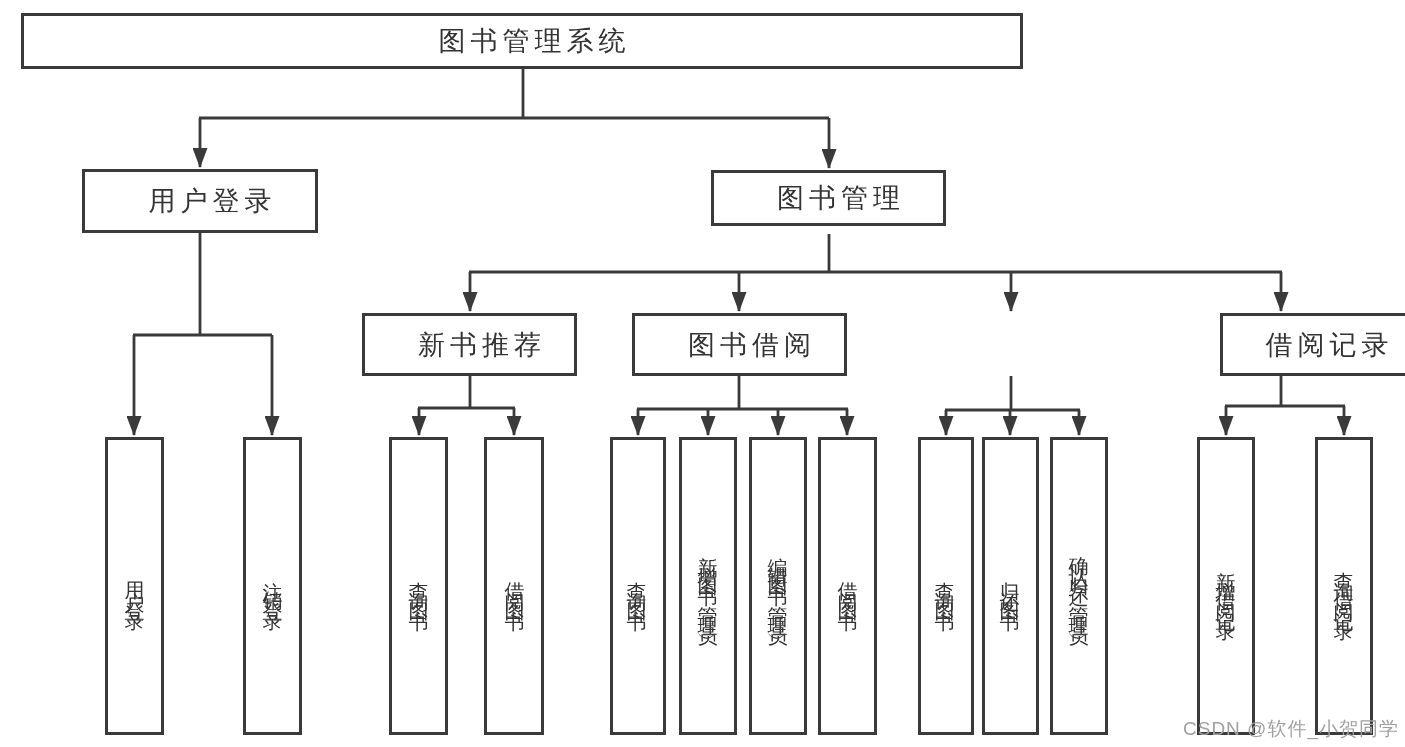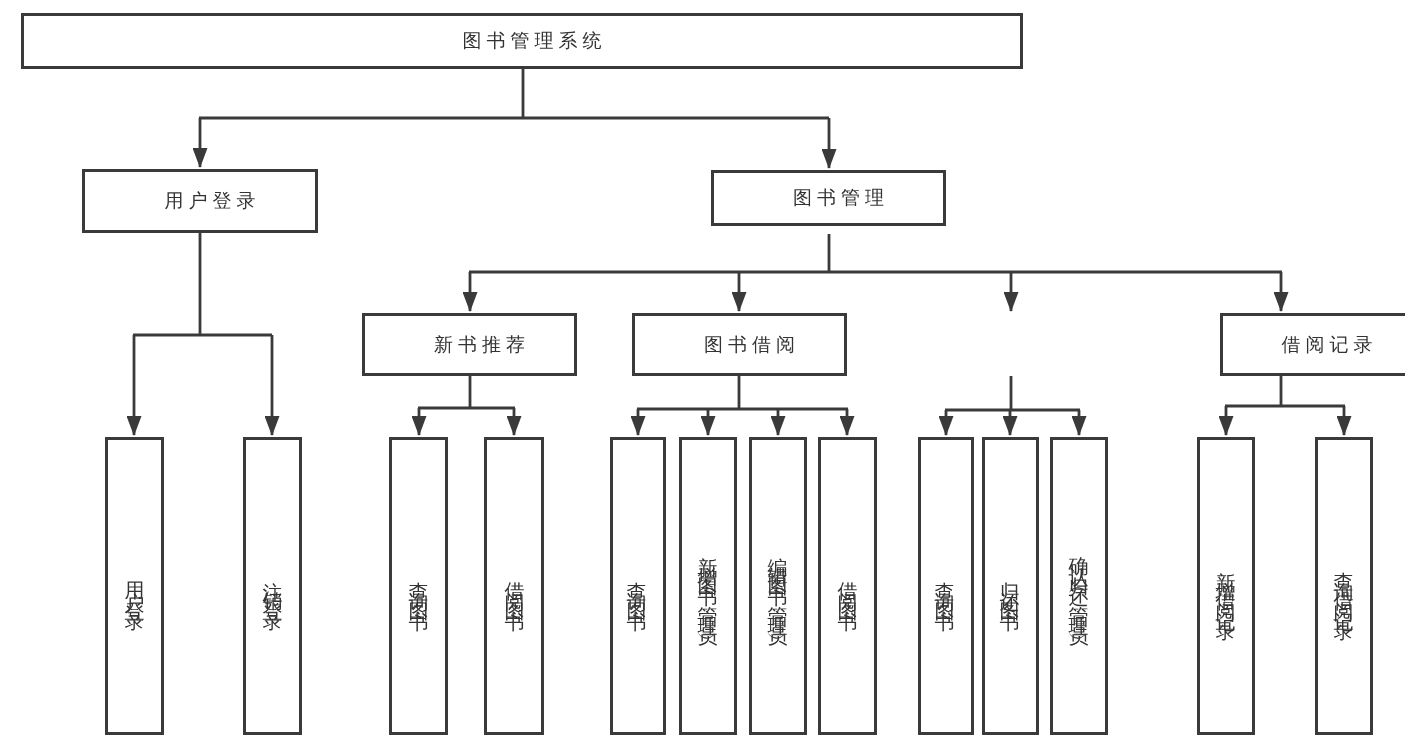--- a/index.html
+++ b/index.html
@@ -36,21 +36,21 @@
   .node{
     position:absolute;
     background:#ffffff;
     border:3px solid var(--border);
     color:var(--text);
   }
   .node.h{
     display:flex;
     align-items:center;
     justify-content:center;
-    font-size:19px;
+    font-size:27px;
     letter-spacing:5px;
     text-indent:5px;
     white-space:nowrap;
     padding-left:20px;
   }
   .node.v{
     writing-mode:vertical-rl;
     text-orientation:mixed;
     text-align:center;
     font-size:20px;
@@ -156,14 +156,15 @@
   <div class="node v" style="left:749px;top:437px;width:58px;height:298px">编辑图书（管理员）</div>
   <div class="node v" style="left:818px;top:437px;width:59px;height:298px">借阅图书</div>
 
   <div class="node v" style="left:918px;top:437px;width:56px;height:298px">查询图书</div>
   <div class="node v" style="left:982px;top:437px;width:57px;height:298px">归还图书</div>
   <div class="node v" style="left:1050px;top:437px;width:58px;height:298px">确认归还（管理员）</div>
 
   <div class="node v" style="left:1197px;top:437px;width:58px;height:298px">新增借阅记录</div>
   <div class="node v" style="left:1315px;top:437px;width:58px;height:298px">查询借阅记录</div>
 
+  <div class="watermark">CSDN @软件_小贺同学</div>
 
 </div>
 
 </body></html>

